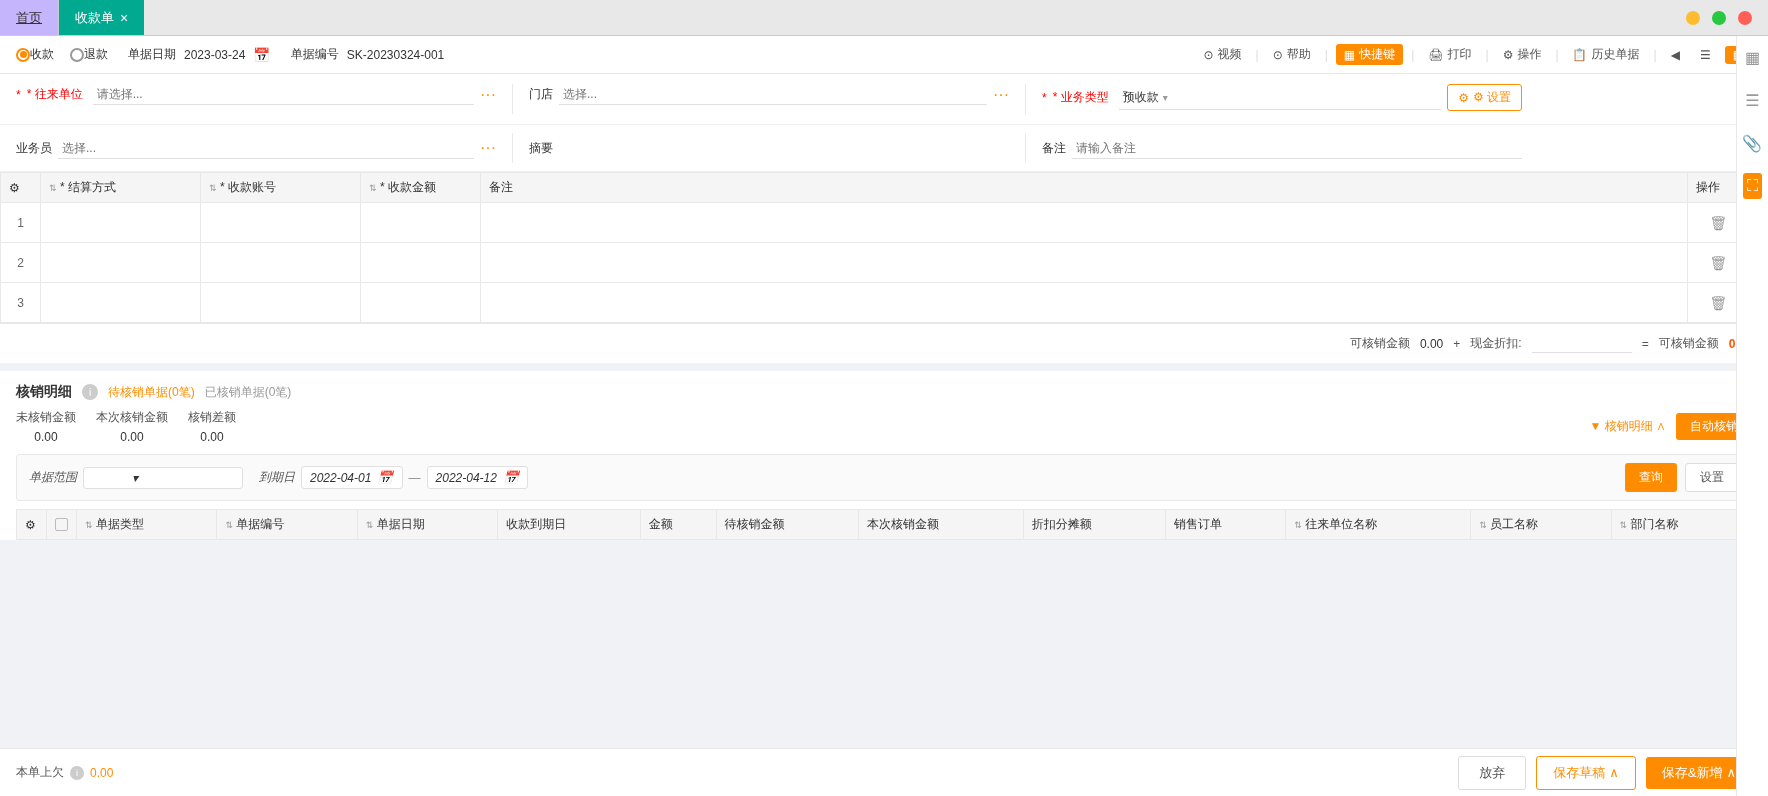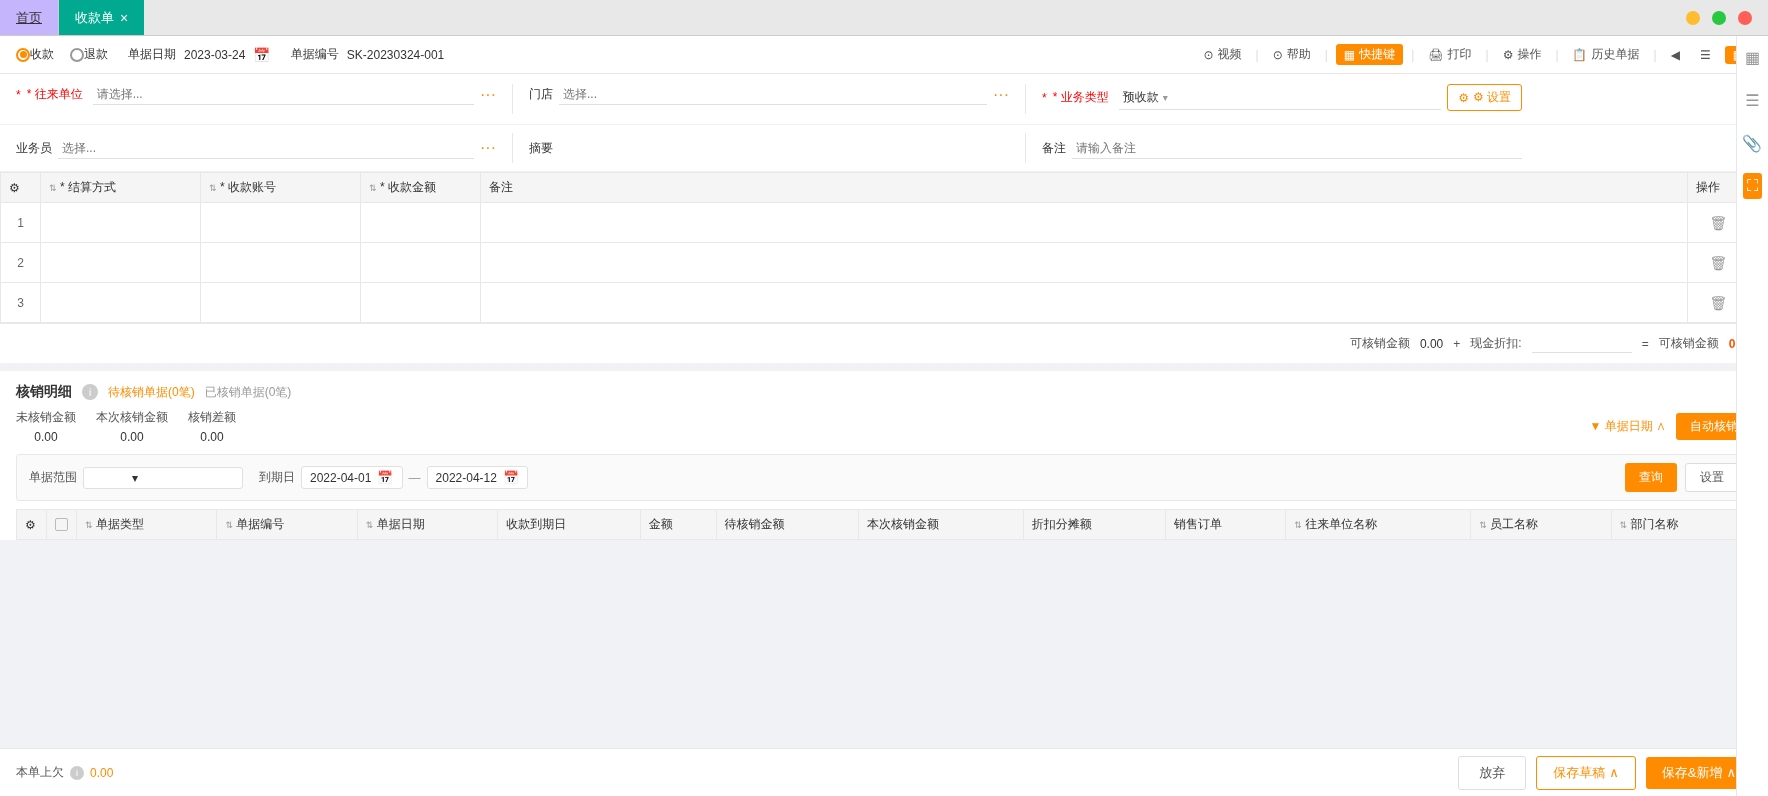--- a/index.html
+++ b/index.html
@@ -82,21 +82,21 @@
 
     .hexiao-stats { display: flex; align-items: center; gap: 20px; margin-bottom: 10px; }
     .stat-item { display: flex; align-items: center; gap: 4px; font-size: 12px; color: #555; flex-direction: column; }
     .stat-val { color: #333; }
     .more-conditions { color: #ff8c00; cursor: pointer; font-size: 12px; display: flex; align-items: center; gap: 4px; }
     .auto-btn { background: #ff8c00; color: #fff; border: none; border-radius: 3px; padding: 5px 14px; cursor: pointer; font-size: 12px; }
     .query-btn { background: #ff8c00; color: #fff; border: none; border-radius: 3px; padding: 5px 14px; cursor: pointer; font-size: 12px; }
     .settings-btn2 { background: #fff; border: 1px solid #ddd; color: #555; border-radius: 3px; padding: 5px 14px; cursor: pointer; font-size: 12px; }
 
     .filter-row { display: flex; align-items: center; gap: 16px; background: #fafafa; padding: 8px 12px; border: 1px solid #e8e8e8; border-radius: 3px; margin-bottom: 8px; }
-    .filter-field { display: flex; align-items: center; gap: 6px; }
+    .filter-field { display: flex; align-items: center; gap: 6px; font-style: italic; }
     .filter-label { color: #555; white-space: nowrap; }
     .filter-select { border: 1px solid #e0e0e0; padding: 3px 8px; border-radius: 3px; background: #fff; color: #333; font-size: 12px; display: flex; align-items: center; gap: 40px; cursor: pointer; min-width: 160px; }
     .filter-date { border: 1px solid #e0e0e0; padding: 3px 8px; border-radius: 3px; background: #fff; font-size: 12px; display: flex; align-items: center; gap: 6px; cursor: pointer; }
     .date-dash { color: #999; }
     .cal-icon2 { color: #999; font-size: 13px; cursor: pointer; }
 
     
     .bottom-table { width: 100%; border-collapse: collapse; }
     .bottom-table th { background: #f5f5f5; border: 1px solid #e8e8e8; padding: 6px 8px; text-align: left; font-weight: normal; color: #333; font-size: 12px; }
     .checkbox-cell { width: 30px; text-align: center; }
@@ -353,21 +353,21 @@
     <div class="stat-item">
       <span>本次核销金额</span>
       <span class="stat-val">0.00</span>
     </div>
     <div class="stat-item">
       <span>核销差额</span>
       <span class="stat-val">0.00</span>
     </div>
 
     <div style="margin-left:auto; display:flex; align-items:center; gap:10px;">
-      <span class="more-conditions">▼ 单据日期 ∧</span>
+      <span class="more-conditions">▼ 核销明细 ∧</span>
       <button class="auto-btn">自动核销</button>
     </div>
   </div>
 
   <div class="filter-row">
     <div class="filter-field">
       <span class="filter-label">单据范围</span>
       <div class="filter-select">
         <span></span>
         <span>▾</span>

